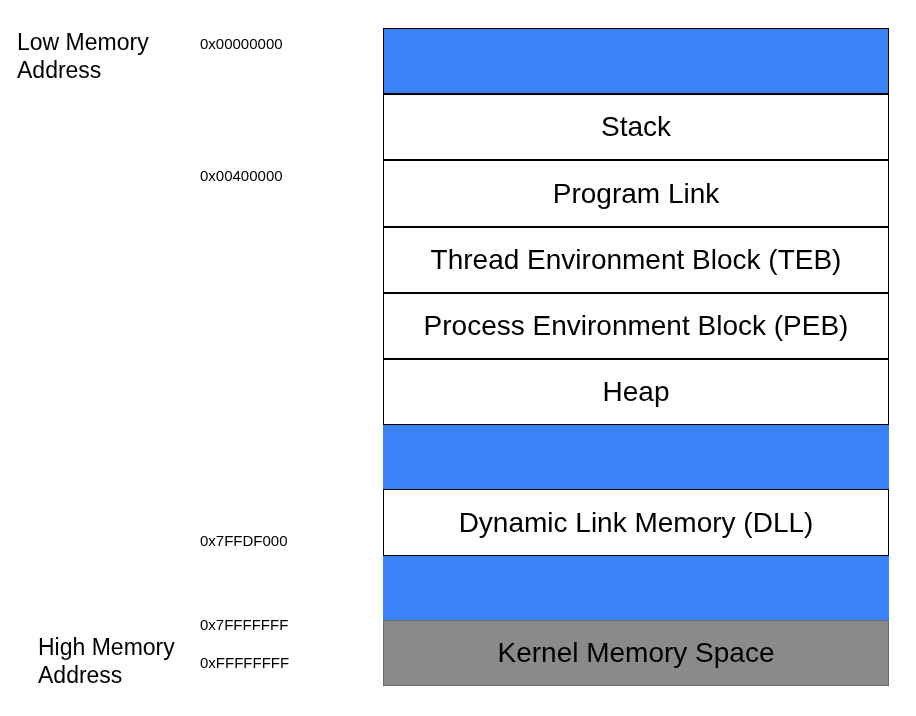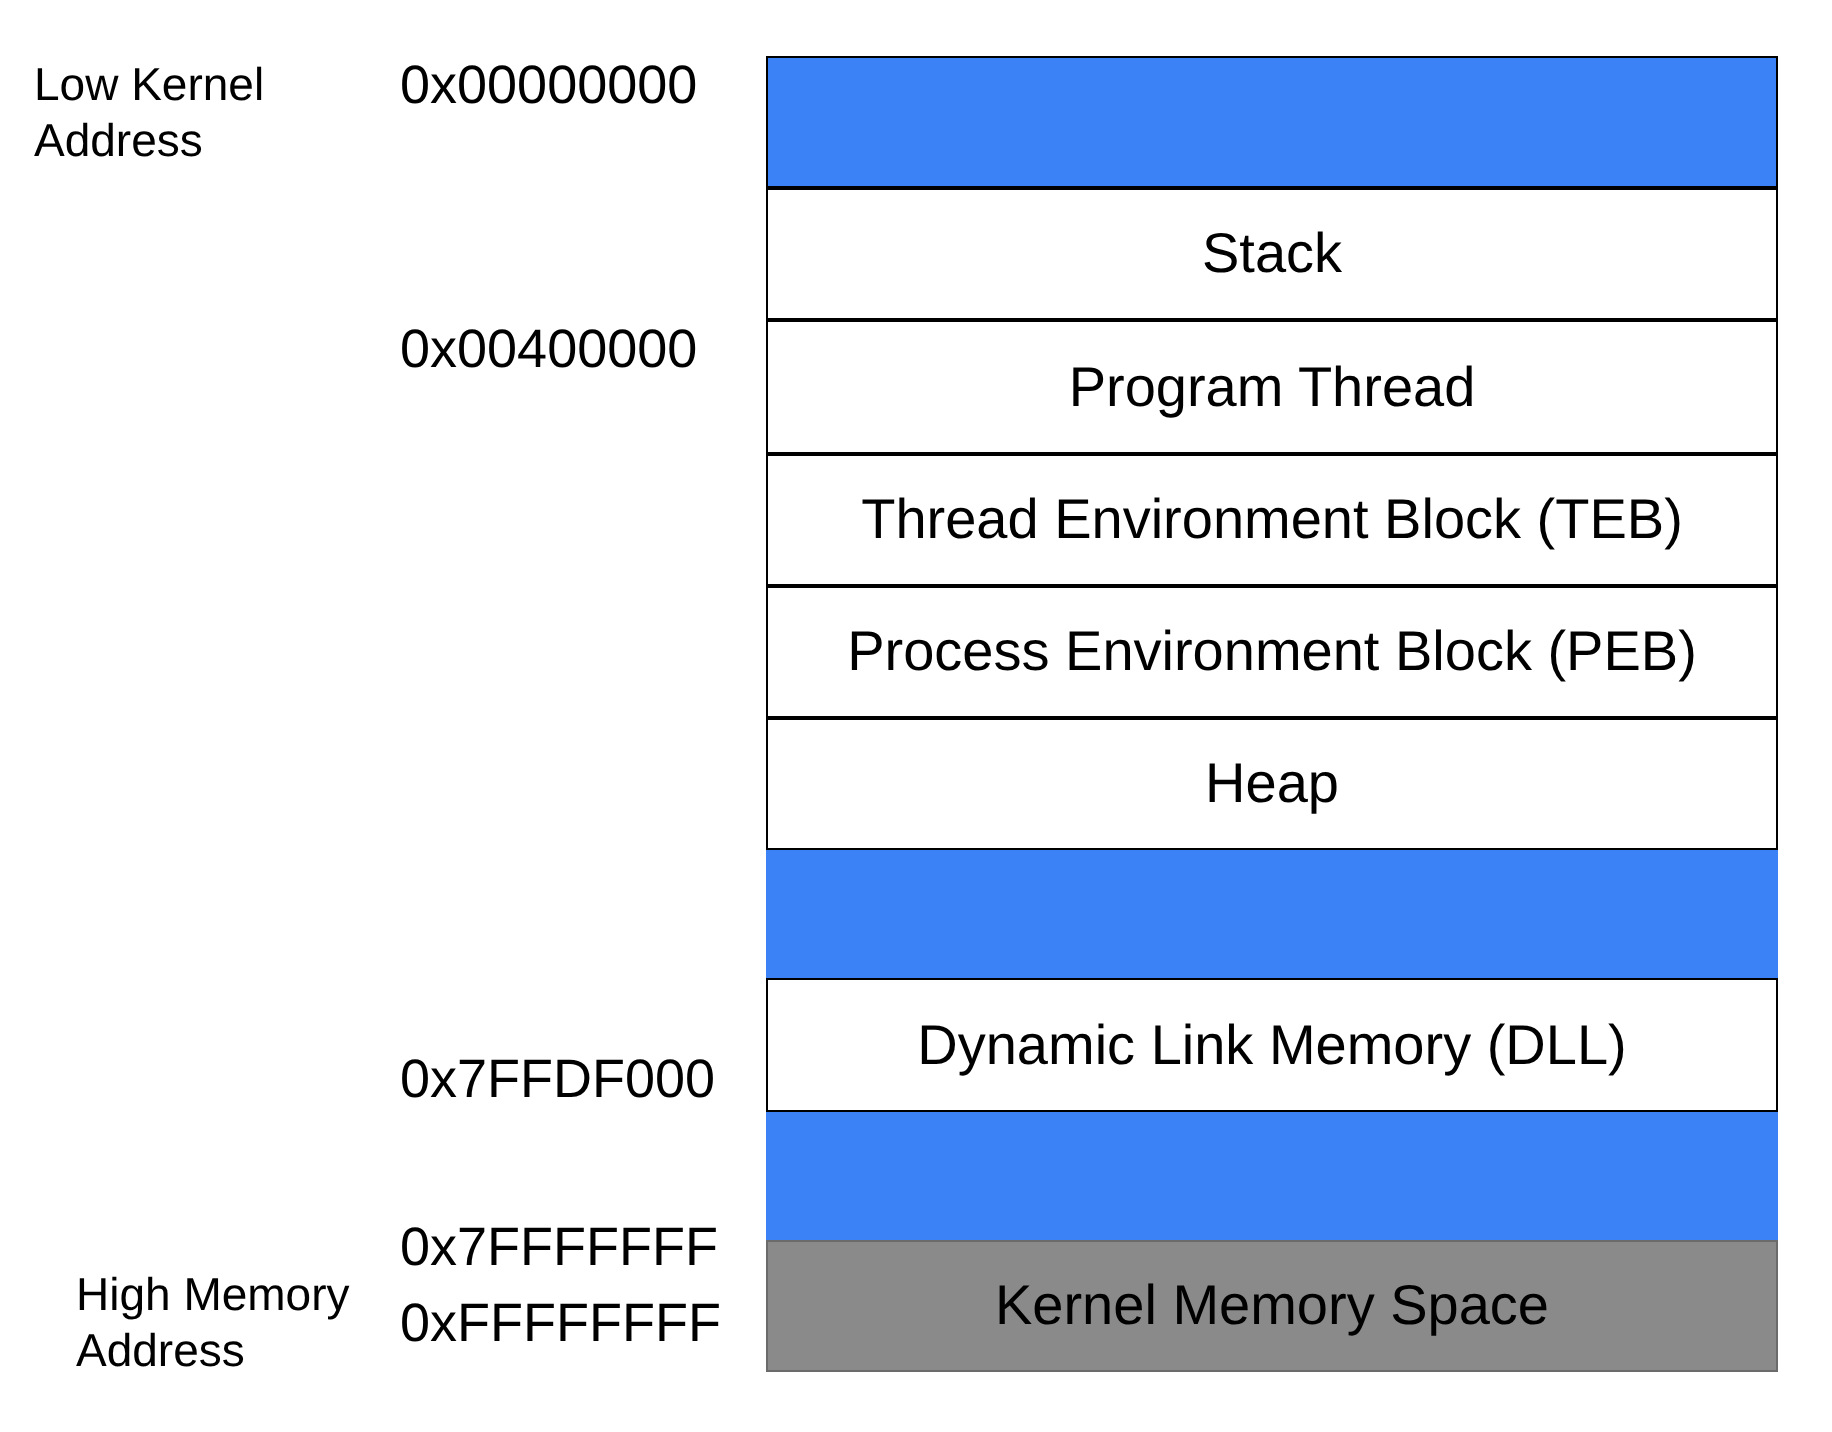--- a/index.html
+++ b/index.html
@@ -50,55 +50,55 @@
   }
   .mem-block.gray {
     background: var(--gray, #8A8A8A);
     border: 1px solid var(--gray-border, #6B6B6B);
   }
   
   .addr {
     position: absolute;
     left: 200px;
     transform: translateY(-50%);
-    font-size: 27px;
+    font-size: 15px;
     line-height: 1;
     white-space: nowrap;
   }
   
   .side-label {
     position: absolute;
     font-size: 23px;
     line-height: 28px;
     white-space: pre-line;
     width: 170px;
   }
   .side-label.low  { left: 17px; top: 28px; }
   .side-label.high { left: 38px; top: 633px; }
 </style>
 </head>
 <body>
 
 <div class="canvas">
 
-  <div class="side-label low">Low Kernel
+  <div class="side-label low">Low Memory
 Address</div>
   <div class="side-label high">High Memory
 Address</div>
 
   <div class="addr" style="top: 43px;">0x00000000</div>
   <div class="addr" style="top: 175px;">0x00400000</div>
   <div class="addr" style="top: 540px; text-align: right;">0x7FFDF000</div>
   <div class="addr" style="top: 624px;">0x7FFFFFFF</div>
   <div class="addr" style="top: 662px;">0xFFFFFFFF</div>
 
   <div class="memory-column">
     <div class="mem-block blue bordered"></div>
     <div class="mem-block white">Stack</div>
-    <div class="mem-block white">Program Thread</div>
+    <div class="mem-block white">Program Link</div>
     <div class="mem-block white">Thread Environment Block (TEB)</div>
     <div class="mem-block white">Process Environment Block (PEB)</div>
     <div class="mem-block white">Heap</div>
     <div class="mem-block blue"></div>
     <div class="mem-block white">Dynamic Link Memory (DLL)</div>
     <div class="mem-block blue"></div>
     <div class="mem-block gray">Kernel Memory Space</div>
   </div>
 
 </div>

